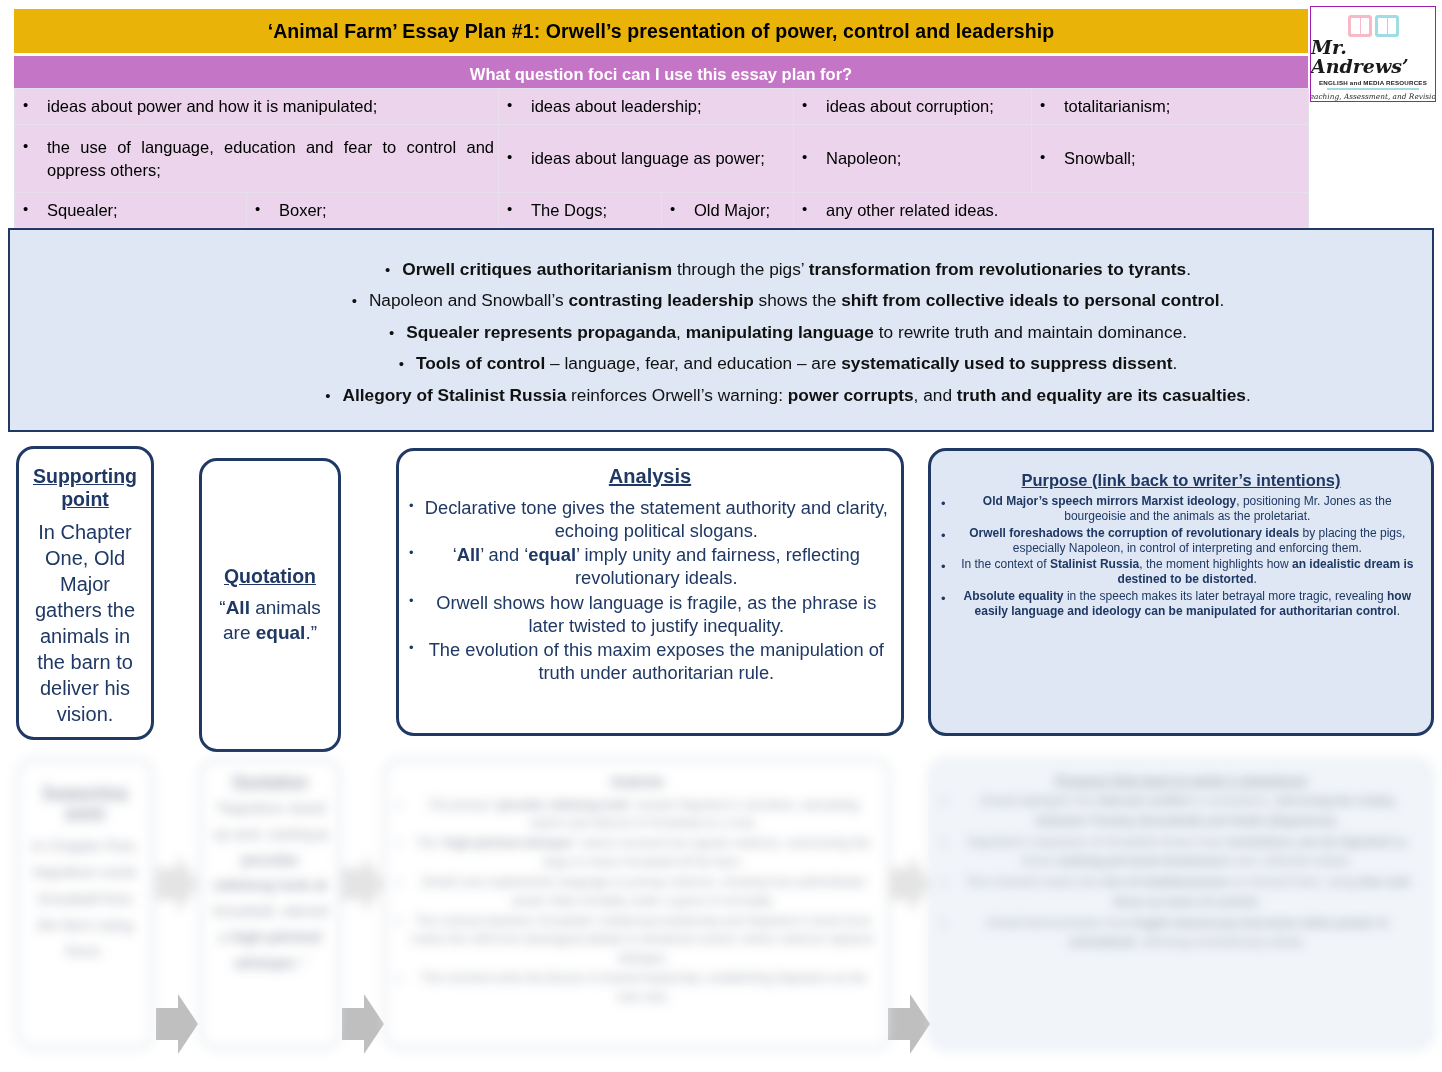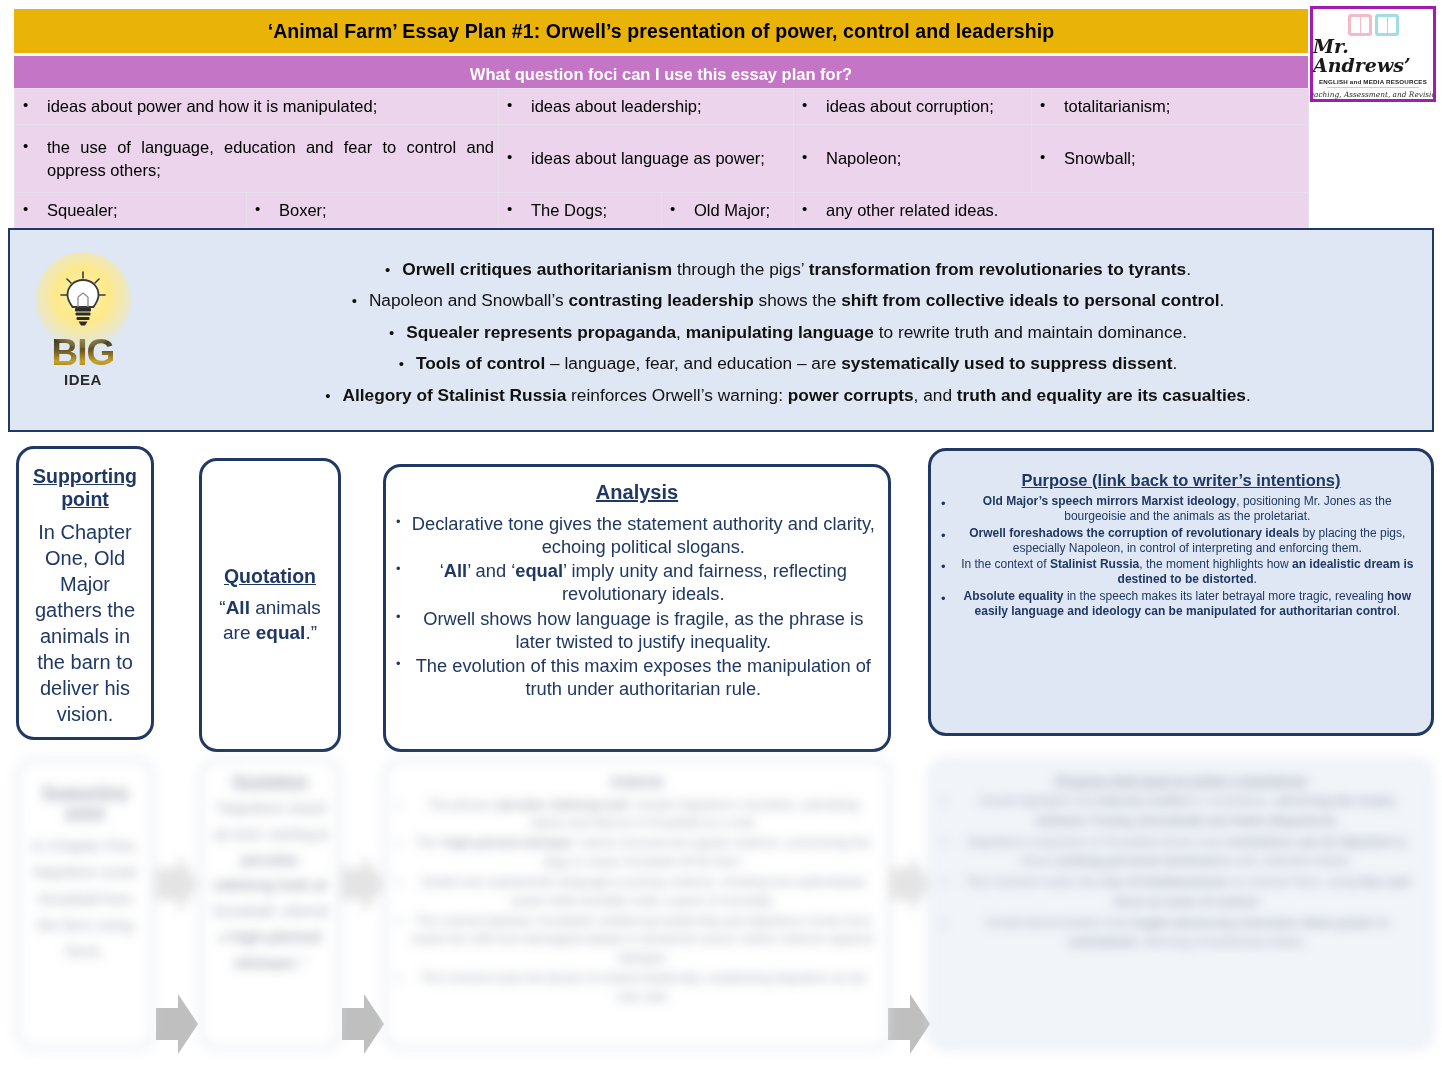--- a/index.html
+++ b/index.html
@@ -47,21 +47,21 @@
   .li .b{flex:0 0 auto;width:22px;text-align:left;font-size:15px;line-height:1.35;}
   .li .x{flex:1 1 auto;}
   .just .x{text-align:justify;text-align-last:left;}
   .r1{height:36px;}
   .r2{height:68px;}
   .r3{height:34px;}
 
   
   .logo{
     position:absolute;right:6px;top:6px;width:126px;height:96px;
-    background:#fff;border:3px solid #a21caf;
+    background:#fff;border:1px solid #a21caf;
     display:flex;flex-direction:column;align-items:center;justify-content:flex-start;
     padding-top:4px;box-sizing:border-box;overflow:hidden;
   }
   .logo-books{display:flex;gap:3px;align-items:flex-end;height:26px;}
   .bk{width:24px;height:22px;border-radius:3px;position:relative;}
   .bk.p{background:#F7B9C6;}
   .bk.c{background:#9FDCE4;}
   .bk .inner{position:absolute;left:3px;top:3px;right:3px;bottom:3px;background:#fff;border-radius:1px;}
   .bk .ln{position:absolute;left:50%;top:3px;bottom:3px;width:1.5px;background:#F7B9C6;}
   .bk.c .ln{background:#9FDCE4;}
@@ -135,21 +135,21 @@
   
   #sup-main{left:16px;top:0;width:138px;height:294px;display:flex;flex-direction:column;align-items:center;justify-content:flex-start;padding-top:16px;}
   #sup-main .card-title{font-size:19.5px;line-height:1.18;}
   #sup-main .card-body{font-size:20px;line-height:1.3;text-align:center;margin-top:8px;}
 
   #quo-main{left:199px;top:12px;width:142px;height:294px;display:flex;flex-direction:column;align-items:center;justify-content:center;}
   #quo-main .card-title{font-size:19.5px;line-height:1.2;}
   #quo-main .card-body{font-size:19px;line-height:1.32;text-align:center;margin-top:6px;}
   #quo-main .card-body b{font-weight:bold;}
 
-  #ana-main{left:383px;top:2px;width:508px;height:288px;display:flex;flex-direction:column;align-items:center;padding-top:14px;margin-top:16px;}
+  #ana-main{left:396px;top:2px;width:508px;height:288px;display:flex;flex-direction:column;align-items:center;padding-top:14px;}
   #ana-main .card-title{font-size:20px;}
   #ana-main .alist{margin-top:6px;width:100%;}
 
   #pur-main{left:928px;top:2px;width:506px;height:288px;padding-top:20px;}
   #pur-main .card-title{font-size:16.5px;}
   #pur-main .plist{margin-top:4px;width:100%;}
 
   
   .bline{
     display:flex;align-items:flex-start;justify-content:center;
@@ -311,41 +311,20 @@
         </div>
     </div>
     <div class="logo-name">Mr. Andrews’</div>
     <div class="logo-sub">ENGLISH and MEDIA RESOURCES</div>
     <div class="logo-rule"></div>
     <div class="logo-tag">Teaching, Assessment, and Revision</div>
   </div>
 </div>
 
 <div class="bigidea">
-  <div class="bulb-holder">
-    <div class="glow">
-      <svg width="58" height="62" viewBox="0 0 58 62" aria-hidden="true">
-        <g stroke="#3a3a3a" stroke-width="1.6" stroke-linecap="round">
-          <line x1="29" y1="3" x2="29" y2="9"></line>
-          <line x1="13" y1="10" x2="17" y2="14"></line>
-          <line x1="45" y1="10" x2="41" y2="14"></line>
-          <line x1="7" y1="26" x2="13" y2="26"></line>
-          <line x1="51" y1="26" x2="45" y2="26"></line>
-        </g>
-        <path d="M29 11 C20 11 13.5 17.5 13.5 26 C13.5 31.5 16.5 34.5 18.5 38 L39.5 38 C41.5 34.5 44.5 31.5 44.5 26 C44.5 17.5 38 11 29 11 Z" fill="#ffffff" stroke="#3a3a3a" stroke-width="1.8"></path>
-        <path d="M24 38 L24 28 M34 38 L34 28 M24 28 L29 24 L34 28" fill="none" stroke="#8a8a8a" stroke-width="1.3"></path>
-        <rect x="21" y="39" width="16" height="3.4" rx="1" fill="#2b2b2b"></rect>
-        <rect x="21.5" y="43.6" width="15" height="3" rx="1" fill="#2b2b2b"></rect>
-        <rect x="22.5" y="48" width="13" height="3" rx="1" fill="#2b2b2b"></rect>
-        <path d="M24.5 52.5 L33.5 52.5 L31 56.5 L27 56.5 Z" fill="#2b2b2b"></path>
-      </svg>
-    </div>
-    <div class="big-word">BIG</div>
-    <div class="idea-word">IDEA</div>
-  </div>
 
   <div class="bi-list">
     <div class="bi-row">
         <span class="bul">•</span>
         <span class="txt"><b>Orwell critiques authoritarianism</b><span> through the pigs’ </span><b>transformation from revolutionaries to tyrants</b><span>.</span></span>
       </div>
     <div class="bi-row">
         <span class="bul">•</span>
         <span class="txt"><span>Napoleon and Snowball’s </span><b>contrasting leadership</b><span> shows the </span><b>shift from collective ideals to personal control</b><span>.</span></span>
       </div>

